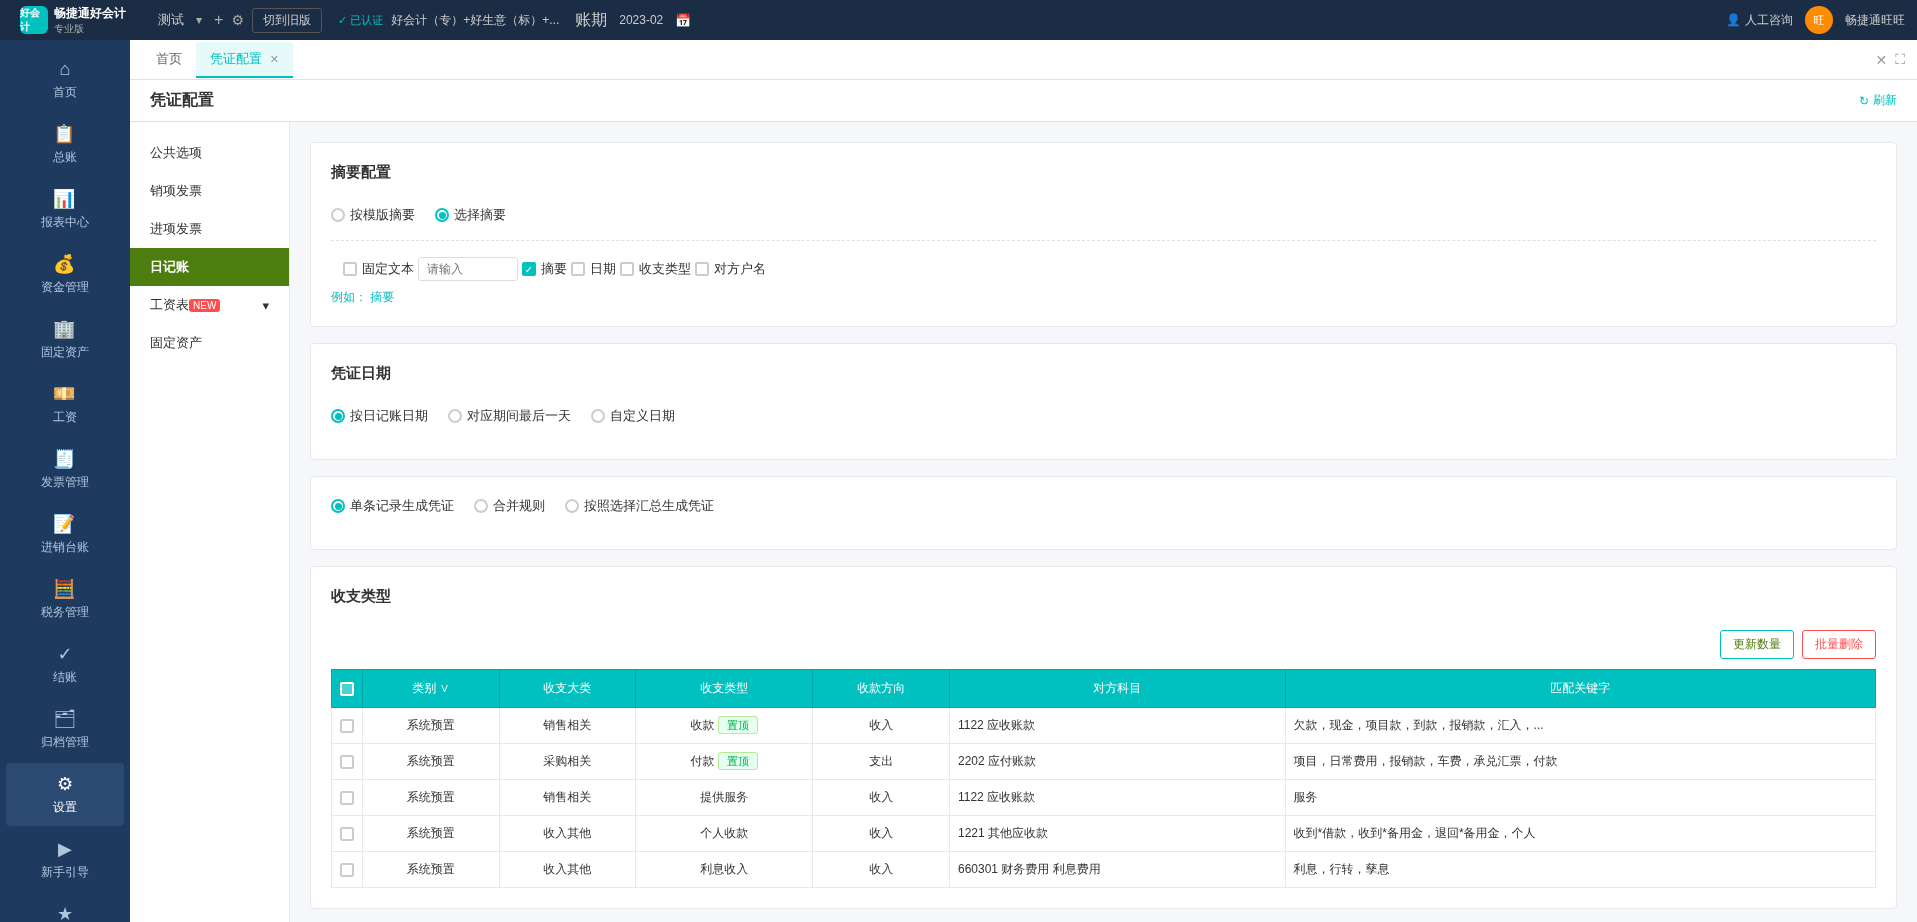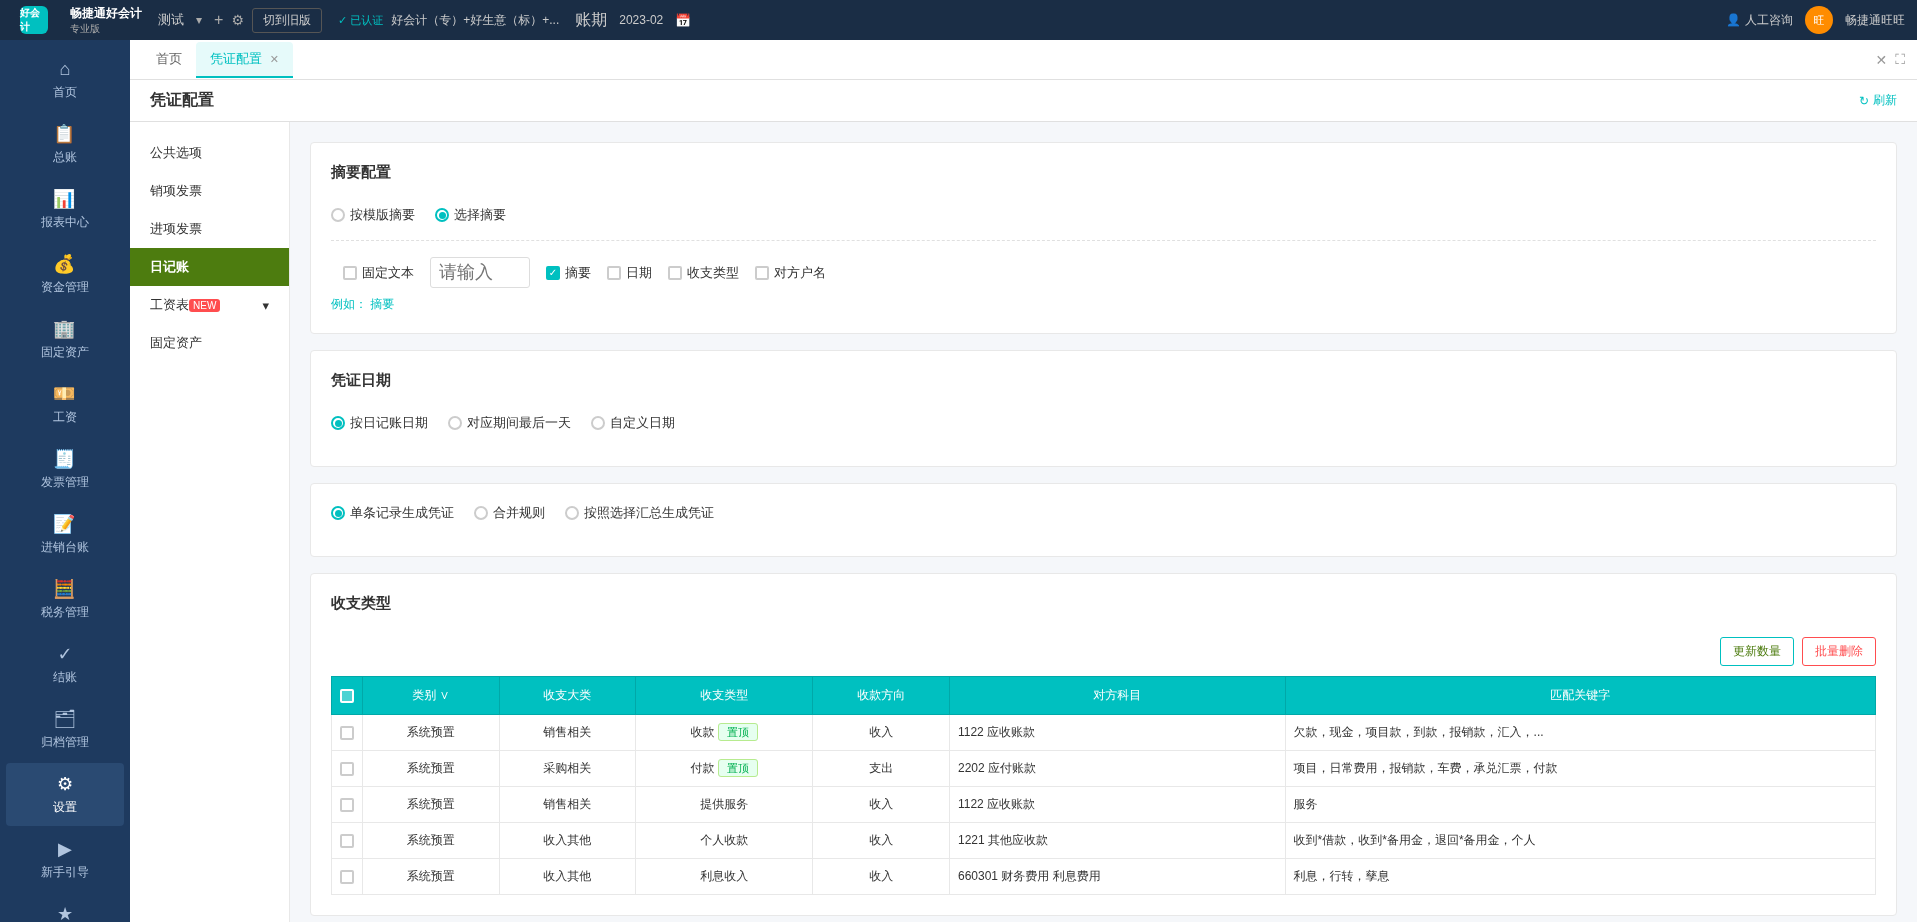--- a/index.html
+++ b/index.html
@@ -1,20 +1,20 @@
 <!DOCTYPE html>
 <html><head>
   <meta charset="utf-8">
   <style>
     * { box-sizing: border-box; margin: 0; padding: 0; }
     body { font-family: 'Microsoft YaHei', Arial, sans-serif; font-size: 13px; background: #f0f2f5; color: #333; display: flex; flex-direction: column; height: 922px; overflow: hidden; }
 
     
     .topbar { height: 40px; background: #1a2d45; display: flex; align-items: center; padding: 0 12px; gap: 8px; flex-shrink: 0; }
-    .topbar-logo { display: flex; align-items: center; gap: 22px; width: 130px; padding-left: 8px; }
+    .topbar-logo { display: flex; align-items: center; gap: 6px; width: 130px; padding-left: 8px; }
     .logo-icon { width: 28px; height: 28px; background: #00c0c0; border-radius: 6px; display: flex; align-items: center; justify-content: center; color: white; font-size: 10px; font-weight: bold; }
     .topbar-right { margin-left: auto; display: flex; align-items: center; gap: 12px; }
     .topbar-avatar { width: 28px; height: 28px; border-radius: 50%; background: #ff8c00; display: flex; align-items: center; justify-content: center; color: white; font-size: 11px; }
 
     
     .main-layout { display: flex; flex: 1; overflow: hidden; }
 
     
     .sidebar { width: 130px; background: #1e3a5f; display: flex; flex-direction: column; flex-shrink: 0; padding: 8px 0; }
     .sidebar-item { display: flex; flex-direction: column; align-items: center; padding: 10px 4px; cursor: pointer; color: #b0c4de; font-size: 12px; gap: 4px; border-radius: 4px; margin: 1px 6px; }
@@ -52,25 +52,25 @@
     .section-title { font-size: 15px; font-weight: bold; color: #333; margin-bottom: 16px; padding-bottom: 8px; }
 
     
     .radio-group { display: flex; gap: 20px; align-items: center; margin-bottom: 14px; }
     .radio-item { display: flex; align-items: center; gap: 5px; cursor: pointer; font-size: 13px; }
     .radio-circle { width: 14px; height: 14px; border-radius: 50%; border: 2px solid #ccc; display: flex; align-items: center; justify-content: center; flex-shrink: 0; }
     .radio-circle.checked { border-color: #00c0c0; }
     .radio-circle.checked::after { content: ''; width: 7px; height: 7px; border-radius: 50%; background: #00c0c0; }
 
     
-    .checkbox-row { display: flex; align-items: center; gap: 16px; margin-bottom: 8px; padding-left: 12px; }
+    .checkbox-row { display: flex; align-items: center; gap: 4px; margin-bottom: 8px; padding-left: 12px; }
     .checkbox-item { display: flex; align-items: center; gap: 5px; cursor: pointer; font-size: 13px; }
     .checkbox-box { width: 14px; height: 14px; border: 2px solid #ccc; border-radius: 2px; display: flex; align-items: center; justify-content: center; flex-shrink: 0; }
     .checkbox-box.checked { background: #00c0c0; border-color: #00c0c0; color: white; font-size: 10px; }
-    .text-input { border: 1px solid #ddd; border-radius: 3px; padding: 4px 8px; font-size: 18px; color: #999; width: 100px; }
+    .text-input { border: 1px solid #ddd; border-radius: 3px; padding: 4px 8px; font-size: 12px; color: #999; width: 100px; }
     .example-text { color: #00c0c0; font-size: 12px; margin-top: 4px; }
 
     
     .table-header-actions { display: flex; justify-content: flex-end; gap: 8px; margin-bottom: 10px; }
     .action-btn { padding: 5px 12px; border: 1px solid #00c0c0; color: #4d7c0f; background: white; border-radius: 3px; font-size: 12px; cursor: pointer; }
     .action-btn.danger { border-color: #ff4d4f; color: #ff4d4f; }
 
     .data-table { width: 100%; border-collapse: collapse; font-size: 12px; }
     .data-table th { background: #00c0c0; color: white; padding: 10px 8px; text-align: center; border: 1px solid #00a8a8; font-weight: normal; }
     .data-table td { padding: 9px 8px; text-align: center; border: 1px solid #e8e8e8; background: white; color: #333; }

